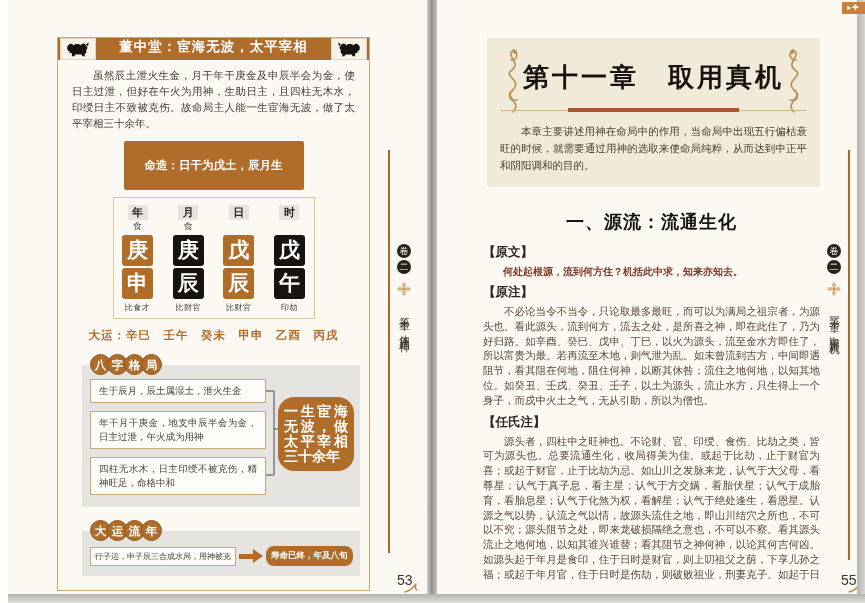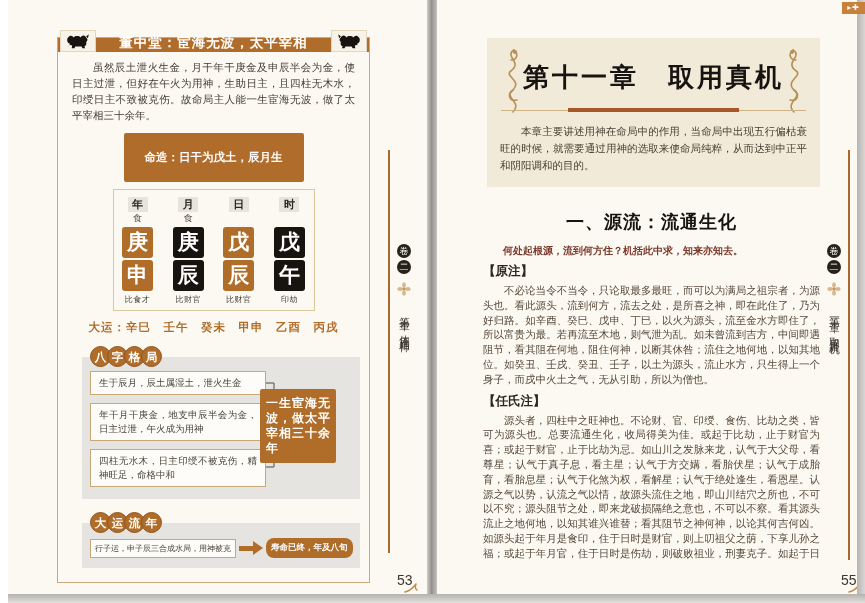--- a/index.html
+++ b/index.html
@@ -15,21 +15,21 @@
            background:linear-gradient(90deg,#b7b5b1,#d9d7d3); }
   .edge-bottom { position:absolute; left:8px; top:594px; width:857px; height:9px;
            background:linear-gradient(180deg,#b4b2ae,#e2e0dc); }
   .corner-tab { position:absolute; left:842px; top:2px; width:23px; height:12px;
            background:#c8803a; color:#fff; font-family:"DejaVu Sans",sans-serif;
            font-size:8px; line-height:12px; text-align:center; letter-spacing:1px; cursor:pointer; }
 
   
   .content-box { position:absolute; left:49px; top:37px; width:313px;
            border:1px solid #c9ab7a; background:#fcf9f2; padding-bottom:14px; }
-  .hdr-bar { height:14px; background:#b06c2b; display:flex; align-items:flex-end; }
+  .hdr-bar { height:22px; background:#b06c2b; display:flex; align-items:flex-start; }
   .beast-box { width:36px; height:22px; margin:0 2px; background:#f7f3e9; border:1px solid #e2d6bc;
            display:flex; align-items:center; justify-content:center; flex:0 0 auto; }
   .hdr-title { flex:1; text-align:center; color:#fff; font-weight:bold; font-size:13.5px; letter-spacing:1px; }
   .intro-para { margin:8px 14px 0; font-size:10.5px; line-height:16px; color:#3f3a33;
            text-indent:2em; text-align:justify; }
   .mingzao { width:180px; margin:9px auto 0; background:#b06c2b; color:#fff; font-weight:bold;
            font-size:11.5px; text-align:center; padding:17px 0; border-radius:2px; }
   .pillars-wrap { width:202px; margin:7px auto 0; border:1px solid #dcc89e; padding:7px 6px 5px; }
   .pill-cols { display:flex; justify-content:space-between; }
   .pcol { width:36px; text-align:center; }
@@ -45,22 +45,22 @@
            font-size:11.5px; letter-spacing:1px; }
   .grey-panel { position:relative; width:278px; margin:22px 10px 0 24px; background:#e6e4e0; }
   .badge { position:absolute; top:-11px; left:8px; display:flex; }
   .badge-c { width:21px; height:21px; border-radius:50%; background:#b06d2a; border:1px solid #8f5520;
            color:#fff; font-size:11.5px; font-weight:bold; text-align:center; line-height:20px;
            margin-right:-4px; }
   .panel-1 { height:142px; }
   .gbox { position:absolute; left:8px; width:176px; background:#fdfcf8; border:1px solid #c9a878;
            padding:4px 8px; font-size:9.5px; line-height:14px; color:#4a443c; text-align:justify; }
   .gbox-1 { top:14px; }  .gbox-2 { top:46px; }  .gbox-3 { top:92px; }
-  .bubble-1 { position:absolute; right:24px; top:32px; width:76px; background:#b06d2a; border-radius:2px;
-           color:#fff; font-weight:bold; font-size:12px; line-height:15px; padding:7px 6px;
+  .bubble-1 { position:absolute; right:6px; top:32px; width:76px; background:#b06d2a; border-radius:16px;
+           color:#fff; font-weight:bold; font-size:14px; line-height:15px; padding:7px 6px;
            text-align:justify; }
   .connector { position:absolute; left:0; top:0; pointer-events:none; }
   .panel-2 { margin-top:24px; }
   .lrow { display:flex; align-items:center; padding:15px 4px 10px 8px; gap:3px; }
   .lbox { white-space:nowrap; background:#fdfcf8; border:1px solid #c9a878; padding:3px 4px;
            font-size:8px; color:#4a443c; }
   .arrow { display:flex; align-items:center; flex:0 0 auto; }
   .arrow-bar { width:14px; height:5px; background:#b06d2a; }
   .arrow-head { width:0; height:0; border-left:10px solid #b06d2a;
            border-top:7px solid transparent; border-bottom:7px solid transparent; }
@@ -251,20 +251,21 @@
       <div class="chapter-title">第十一章　取用真机</div>
       <div class="rule">
         <div class="rule-thin"></div>
           <div class="rule-thick"></div>
       </div>
       <div class="chapter-intro">本章主要讲述用神在命局中的作用，当命局中出现五行偏枯衰旺的时候，就需要通过用神的选取来使命局纯粹，从而达到中正平和阴阳调和的目的。</div>
     </div>
 
     <div class="body-col">
       <div class="sec-head">一、源流：流通生化</div>
+      <div class="p-label">【原文】</div>
       <div class="verse">何处起根源，流到何方住？机括此中求，知来亦知去。</div>
       <div class="p-label">【原注】</div>
       <div class="note-para">不必论当令不当令，只论取最多最旺，而可以为满局之祖宗者，为源头也。看此源头，流到何方，流去之处，是所喜之神，即在此住了，乃为好归路。如辛酉、癸巳、戊申、丁巳，以火为源头，流至金水方即住了，所以富贵为最。若再流至木地，则气泄为乱。如未曾流到吉方，中间即遇阻节，看其阻在何地，阻住何神，以断其休咎；流住之地何地，以知其地位。如癸丑、壬戌、癸丑、壬子，以土为源头，流止水方，只生得上一个身子，而戌中火土之气，无从引助，所以为僧也。</div>
       <div class="p-label">【任氏注】</div>
       <div class="note-para clip">源头者，四柱中之旺神也。不论财、官、印绶、食伤、比劫之类，皆可为源头也。总要流通生化，收局得美为佳。或起于比劫，止于财官为喜；或起于财官，止于比劫为忌。如山川之发脉来龙，认气于大父母，看尊星；认气于真子息，看主星；认气于方交媾，看胎伏星；认气于成胎育，看胎息星；认气于化煞为权，看解星；认气于绝处逢生，看恩星。认源之气以势，认流之气以情，故源头流住之地，即山川结穴之所也，不可以不究；源头阻节之处，即来龙破损隔绝之意也，不可以不察。看其源头流止之地何地，以知其谁兴谁替；看其阻节之神何神，以论其何吉何凶。如源头起于年月是食印，住于日时是财官，则上叨祖父之荫，下享儿孙之福；或起于年月官，住于日时是伤劫，则破败祖业，刑妻克子。如起于日时是财官，住于年月是食印，则上与祖父争光，下与儿孙立业；或起于日时是财官，住于年月是伤劫，</div>
     </div>
 
     <div class="sidebar sidebar-r">
       <div class="vol">
         <span class="vol-c">卷</span>

